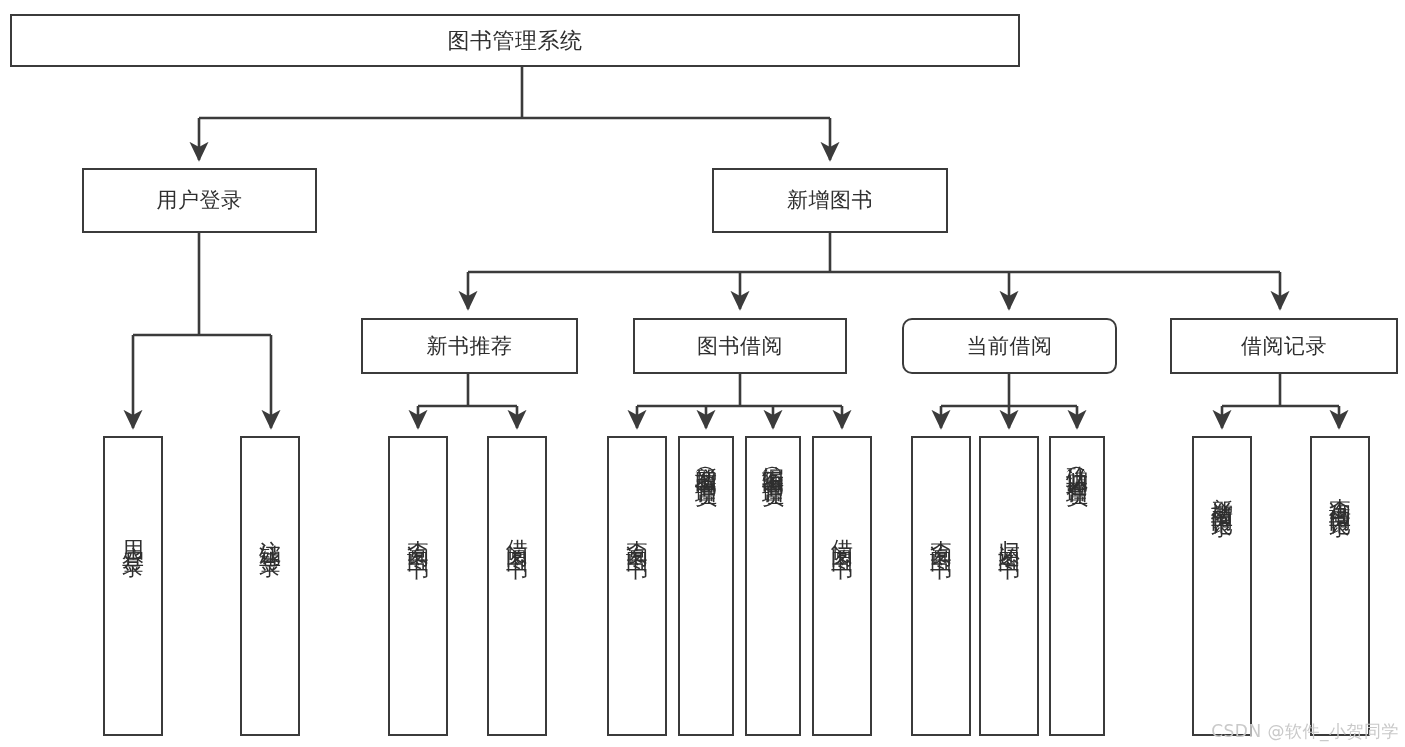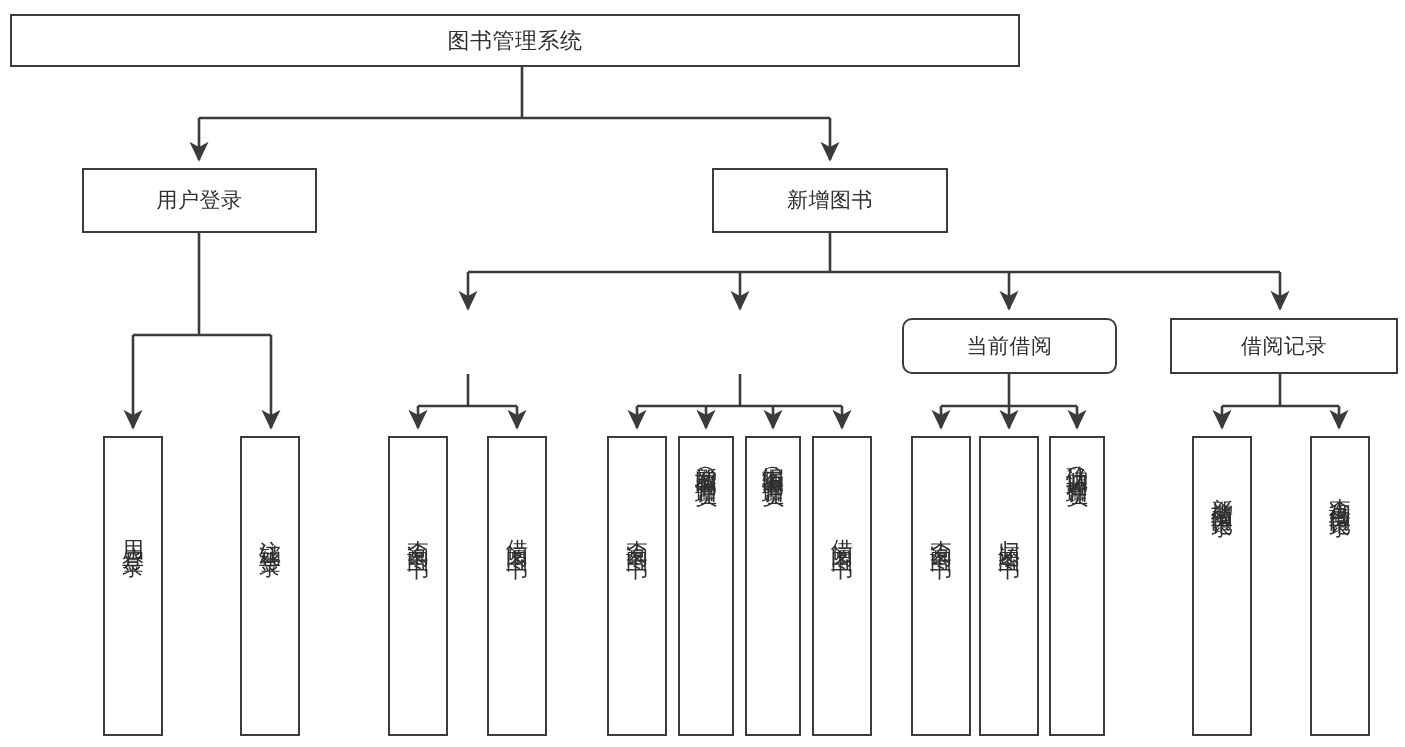--- a/index.html
+++ b/index.html
@@ -131,21 +131,27 @@
   </div>
 
   <div class="node h-node" style="left:82px; top:168px; width:235px; height:65px;">
     <span class="lbl">用户登录</span>
   </div>
 
   <div class="node h-node" style="left:712px; top:168px; width:236px; height:65px;">
     <span class="lbl">新增图书</span>
   </div>
 
-
+  <div class="node h-node" style="left:361px; top:318px; width:217px; height:56px;">
+    <span class="lbl">新书推荐</span>
+  </div>
+
+  <div class="node h-node" style="left:633px; top:318px; width:214px; height:56px;">
+    <span class="lbl">图书借阅</span>
+  </div>
 
   <div class="node h-node" style="left:902px; top:318px; width:215px; height:56px;border-radius:10px;">
     <span class="lbl">当前借阅</span>
   </div>
 
   <div class="node h-node" style="left:1170px; top:318px; width:228px; height:56px;">
     <span class="lbl">借阅记录</span>
   </div>
 
   <div class="node v-node" style="left:103px; top:436px; width:60px; height:300px; padding-top:84px;">
@@ -193,14 +199,15 @@
   </div>
 
   <div class="node v-node mid-text" style="left:1192px; top:436px; width:60px; height:300px; padding-top:42px;">
     <span class="lbl">新增借阅记录</span>
   </div>
 
   <div class="node v-node mid-text" style="left:1310px; top:436px; width:60px; height:300px; padding-top:42px;">
     <span class="lbl">查询借阅记录</span>
   </div>
 
+  <div class="watermark">CSDN @软件_小贺同学</div>
 
 </div>
 
 </body></html>

